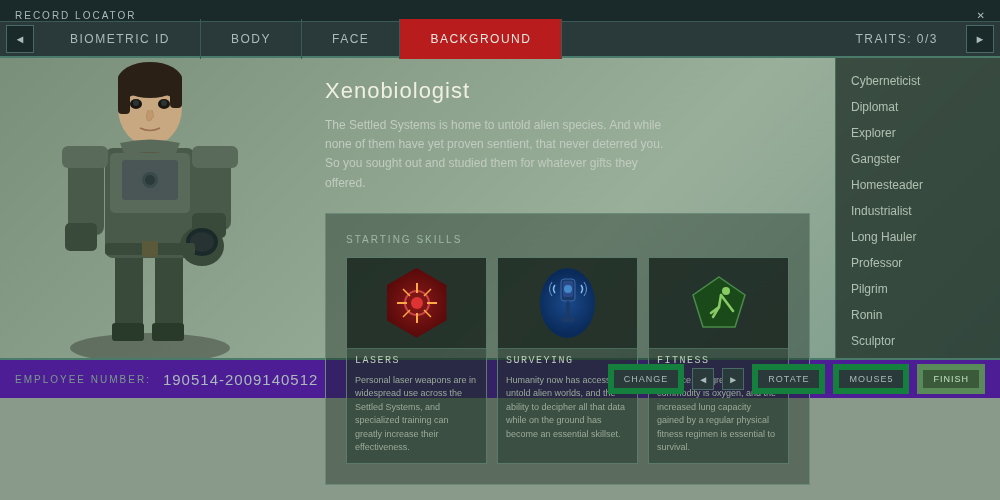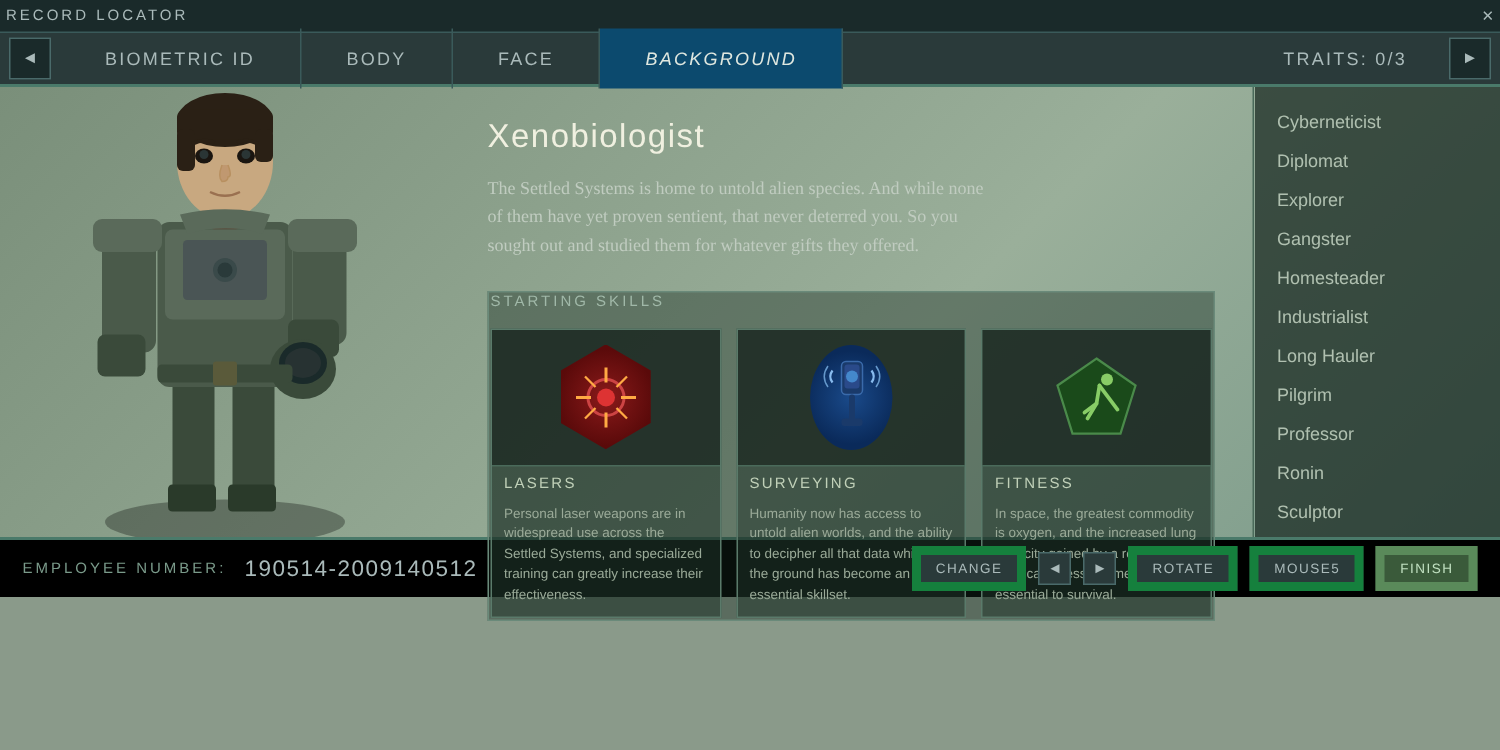--- a/index.html
+++ b/index.html
@@ -10,22 +10,22 @@
       background: #8a9a8a;
       font-family: 'Arial', sans-serif;
       color: #e0e0d0;
     }
 
     
     .top-bar {
       background: #1a2a2a;
       height: 22px;
       display: flex;
-      align-items: center;
-      padding: 0 4px;
+      align-items: flex-end;
+      padding: 0 15px;
       border-bottom: 1px solid #3a5a5a;
     }
     .record-locator-label {
       font-size: 10px;
       letter-spacing: 2px;
       color: #aababa;
       text-transform: uppercase;
     }
     .top-bar-right {
       margin-left: auto;
@@ -60,23 +60,22 @@
       display: flex;
       align-items: center;
       font-size: 12px;
       letter-spacing: 1.5px;
       color: #aababa;
       cursor: pointer;
       border-right: 1px solid #3a5a5a;
       text-transform: uppercase;
     }
     .nav-tab.active {
-      background: #0c4a6e;
+      background: #b91c1c;
       color: #e0e8e0;
-      font-style: italic;
     }
     .traits-tab {
       margin-left: auto;
       padding: 0 20px;
       height: 24px;
       display: flex;
       align-items: center;
       font-size: 12px;
       letter-spacing: 1.5px;
       color: #aababa;
@@ -118,28 +117,27 @@
       font-weight: normal;
       letter-spacing: 1px;
       margin-bottom: 12px;
     }
     .background-desc {
       font-size: 12px;
       color: #c0ccc0;
       line-height: 1.6;
       max-width: 340px;
       margin-bottom: 20px;
-      font-family: Liberation Serif, serif;
     }
 
     
     .skills-section {
       border: 1px solid #6a8a7a;
       background: rgba(20,40,30,0.4);
-      padding: 1px;
+      padding: 20px;
     }
     .skills-header {
       font-size: 10px;
       letter-spacing: 2px;
       color: #a0b8a8;
       margin-bottom: 12px;
       text-transform: uppercase;
     }
     .skills-grid {
       display: flex;
@@ -157,20 +155,21 @@
       justify-content: center;
       background: rgba(20,30,25,0.6);
     }
     .skill-name {
       font-size: 10px;
       letter-spacing: 1.5px;
       color: #c0d0b8;
       padding: 6px 8px 4px;
       text-transform: uppercase;
       border-top: 1px solid #4a6a5a;
+      font-family: Liberation Mono, monospace;
     }
     .skill-desc {
       font-size: 9px;
       color: #9aaa98;
       padding: 4px 8px 8px;
       line-height: 1.5;
     }
 
     
     .list-panel {
@@ -186,21 +185,21 @@
       color: #b0c0b0;
       cursor: pointer;
     }
     .list-item.active {
       background: rgba(200,210,190,0.85);
       color: #1a2a1a;
     }
 
     
     .bottom-bar {
-      background: #000000;
+      background: #4c1d95;
       height: 40px;
       display: flex;
       align-items: center;
       padding: 16px 15px;
       border-top: 2px solid #4a7a6a;
       justify-content: center;
     }
     .employee-label {
       font-size: 10px;
       letter-spacing: 2px;
@@ -432,22 +431,22 @@
   </div>
 
   <div class="list-panel">
     <div class="list-item">Cyberneticist</div>
     <div class="list-item">Diplomat</div>
     <div class="list-item">Explorer</div>
     <div class="list-item">Gangster</div>
     <div class="list-item">Homesteader</div>
     <div class="list-item">Industrialist</div>
     <div class="list-item">Long Hauler</div>
+    <div class="list-item">Professor</div>
     <div class="list-item">Pilgrim</div>
-    <div class="list-item">Professor</div>
     <div class="list-item">Ronin</div>
     <div class="list-item">Sculptor</div>
     <div class="list-item">Space Scoundrel</div>
     <div class="list-item active">Xenobiologist</div>
 
   </div>
 
 </div>
 
 <div class="bottom-bar">

